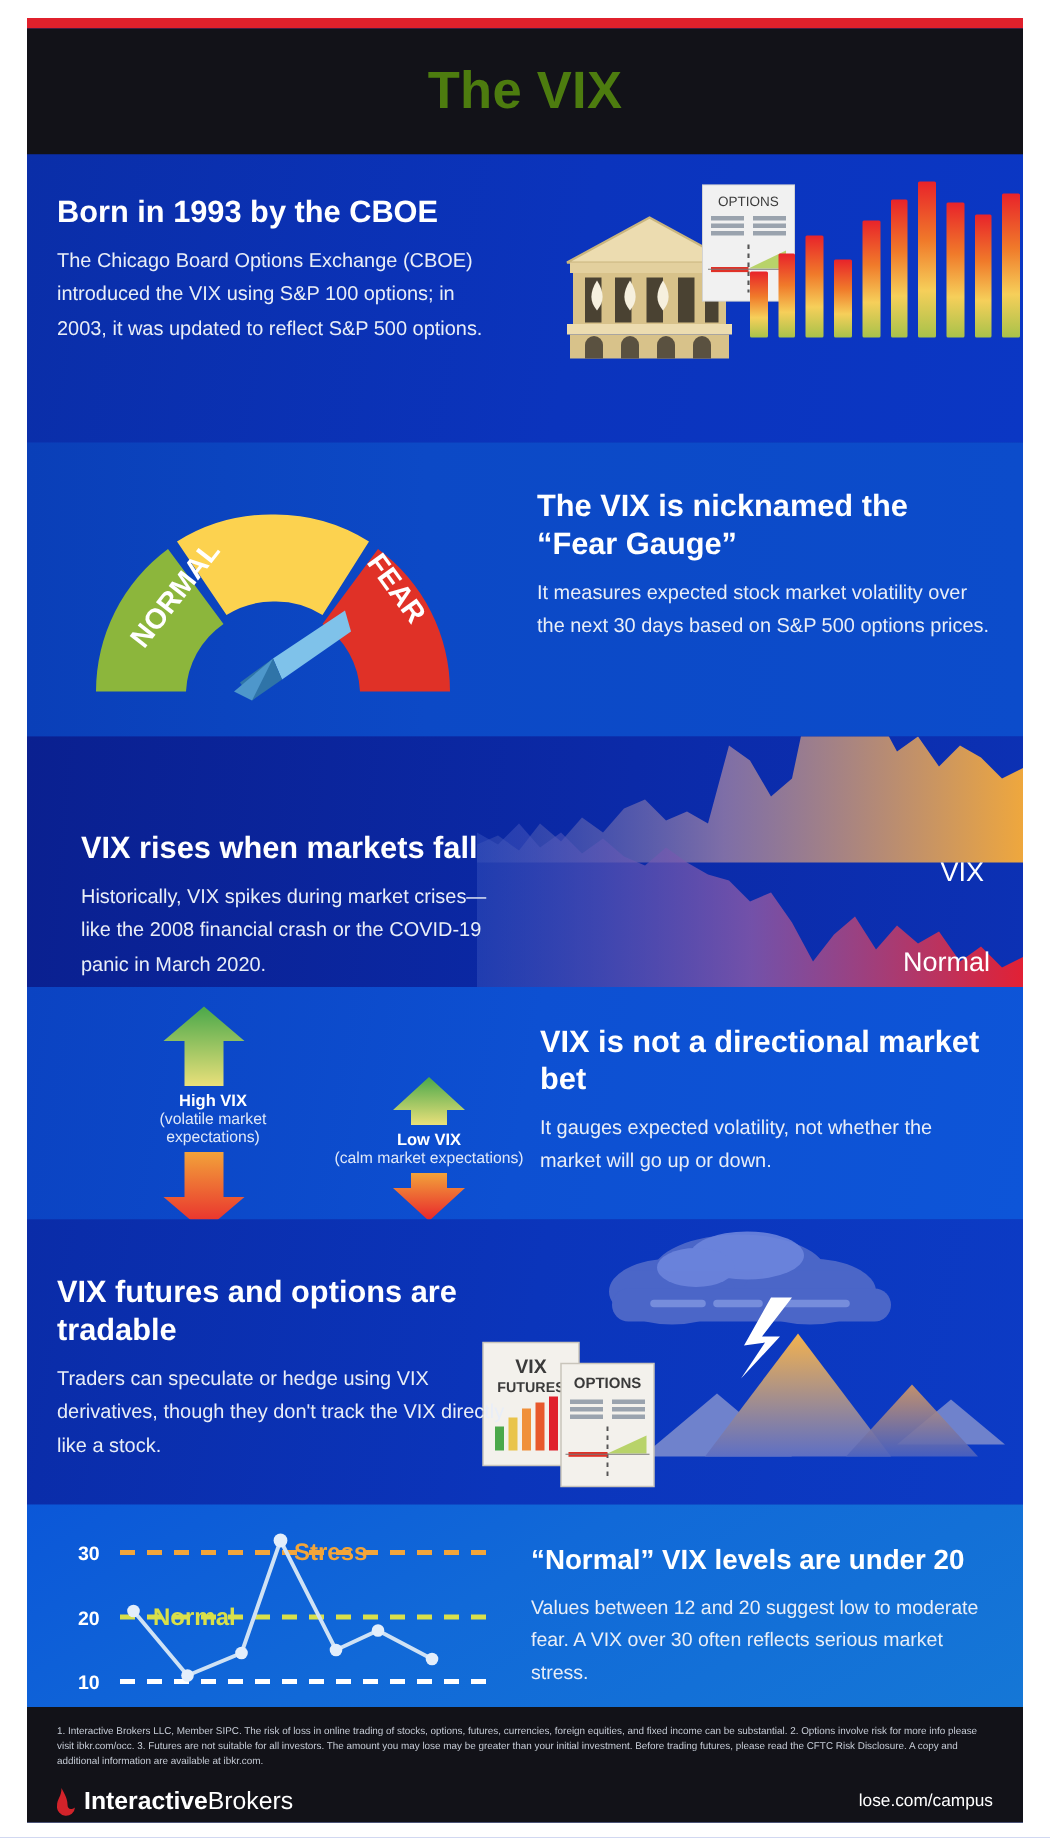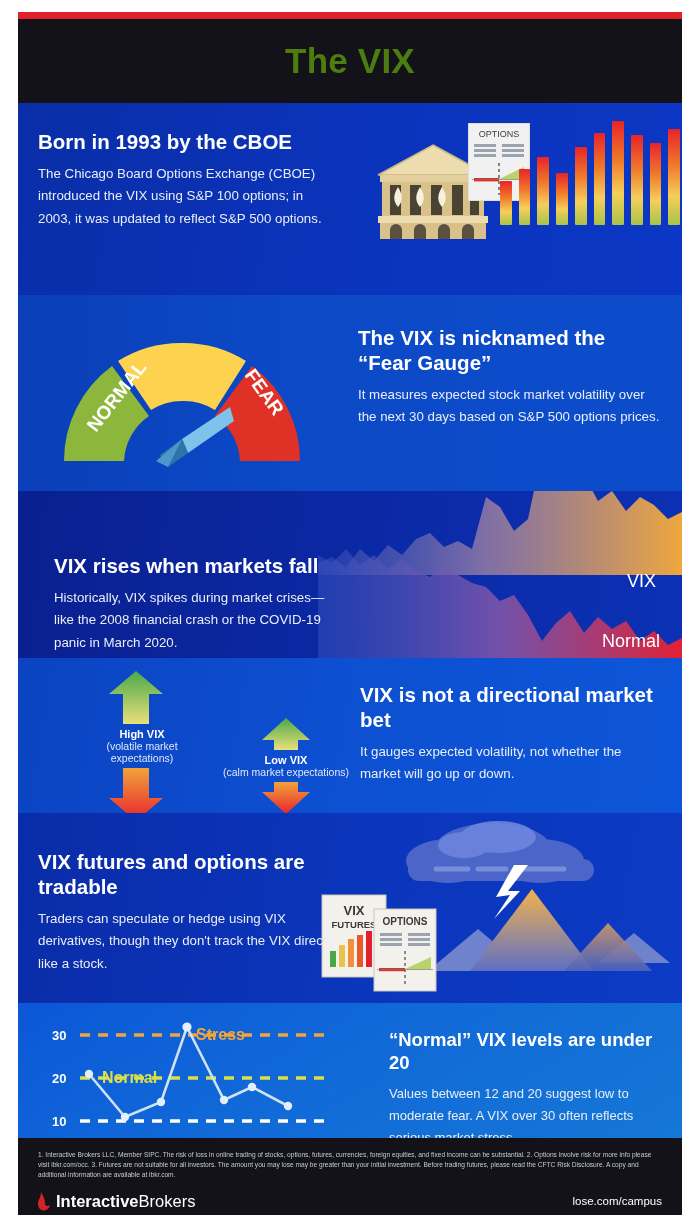--- a/index.html
+++ b/index.html
@@ -77,21 +77,21 @@
   .arrowgrp .cap b { font-size: 11px; display:block; }
   .arrowgrp .cap span { font-size: 10.5px; display:block; color:#dfe8f8; }
   .b4 .txt { padding: 24px 18px 0 342px; }
 
   
   .b5 .txt { padding: 36px 0 0 20px; width: 330px; z-index: 5; }
   .stormart { position: absolute; left: 300px; top: 0px; width: 366px; height: 190px; }
 
   
   .chartwrap { position: absolute; left: 26px; top: 0px; width: 296px; height: 135px; }
-  .b6 .txt { padding: 26px 16px 0 336px; margin-left: 35px; }
+  .b6 .txt { padding: 26px 16px 0 336px; }
   .b6 h2.head { font-size: 18.5px; }
   .b6 p.body { font-size: 13px; }
 
   
   .footer { background: #121218; padding: 12px 20px 10px 20px; height: 84px; position: relative;}
   .footer .disc { color: #c6ccd6; font-size: 6.6px; line-height: 1.55; max-width: 620px; }
   .brandrow { display: flex; align-items: center; justify-content: space-between; margin-top: 11px; }
   .brand { display: flex; align-items: center; gap: 5px; }
   .brand .logo { width: 13px; height: 19px; }
   .brand .bname { color: #ffffff; font-size: 16.5px; }

